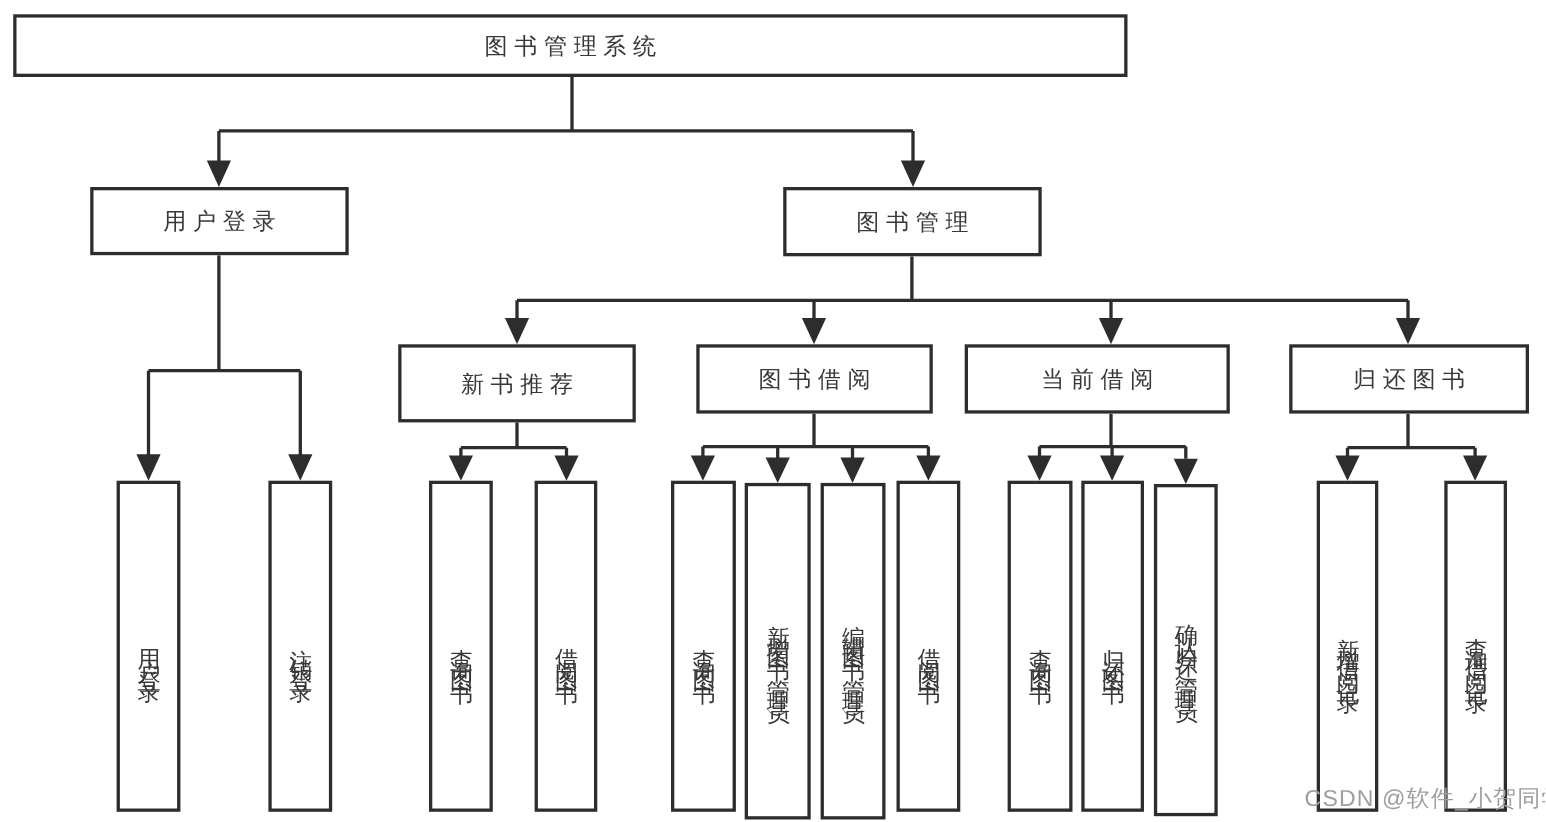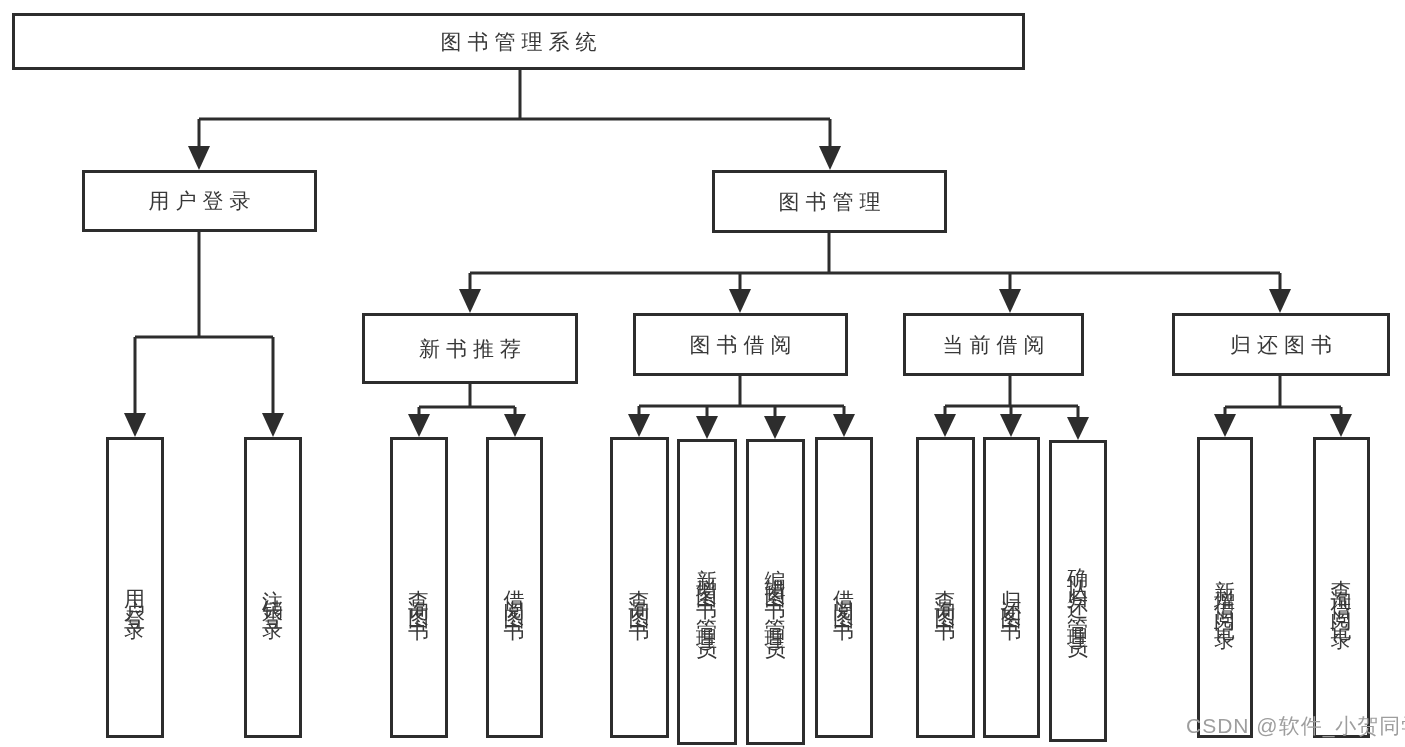--- a/index.html
+++ b/index.html
@@ -111,21 +111,21 @@
   <div class="node hnode" style="left:712px;top:170px;width:235px;height:63px;">
     <span>图书管理</span>
   </div>
 
   <div class="node hnode" style="left:362px;top:313px;width:216px;height:71px;">
     <span>新书推荐</span>
   </div>
   <div class="node hnode" style="left:633px;top:313px;width:215px;height:63px;">
     <span>图书借阅</span>
   </div>
-  <div class="node hnode" style="left:903px;top:313px;width:181px;height:63px;">
+  <div class="node hnode" style="left:877px;top:313px;width:241px;height:63px;">
     <span>当前借阅</span>
   </div>
   <div class="node hnode" style="left:1172px;top:313px;width:218px;height:63px;">
     <span>归还图书</span>
   </div>
 
   <div class="node vnode" style="left:106px;top:437px;width:58px;height:301px;">
     <span>用户登录</span>
   </div>
   <div class="node vnode" style="left:244px;top:437px;width:58px;height:301px;">

